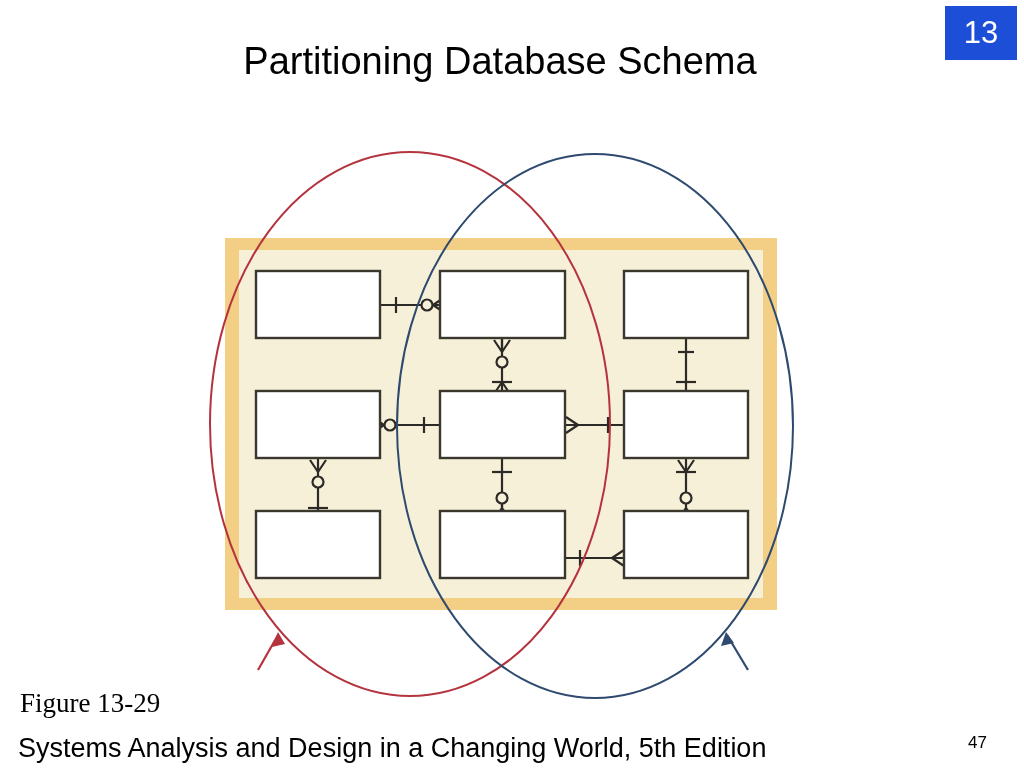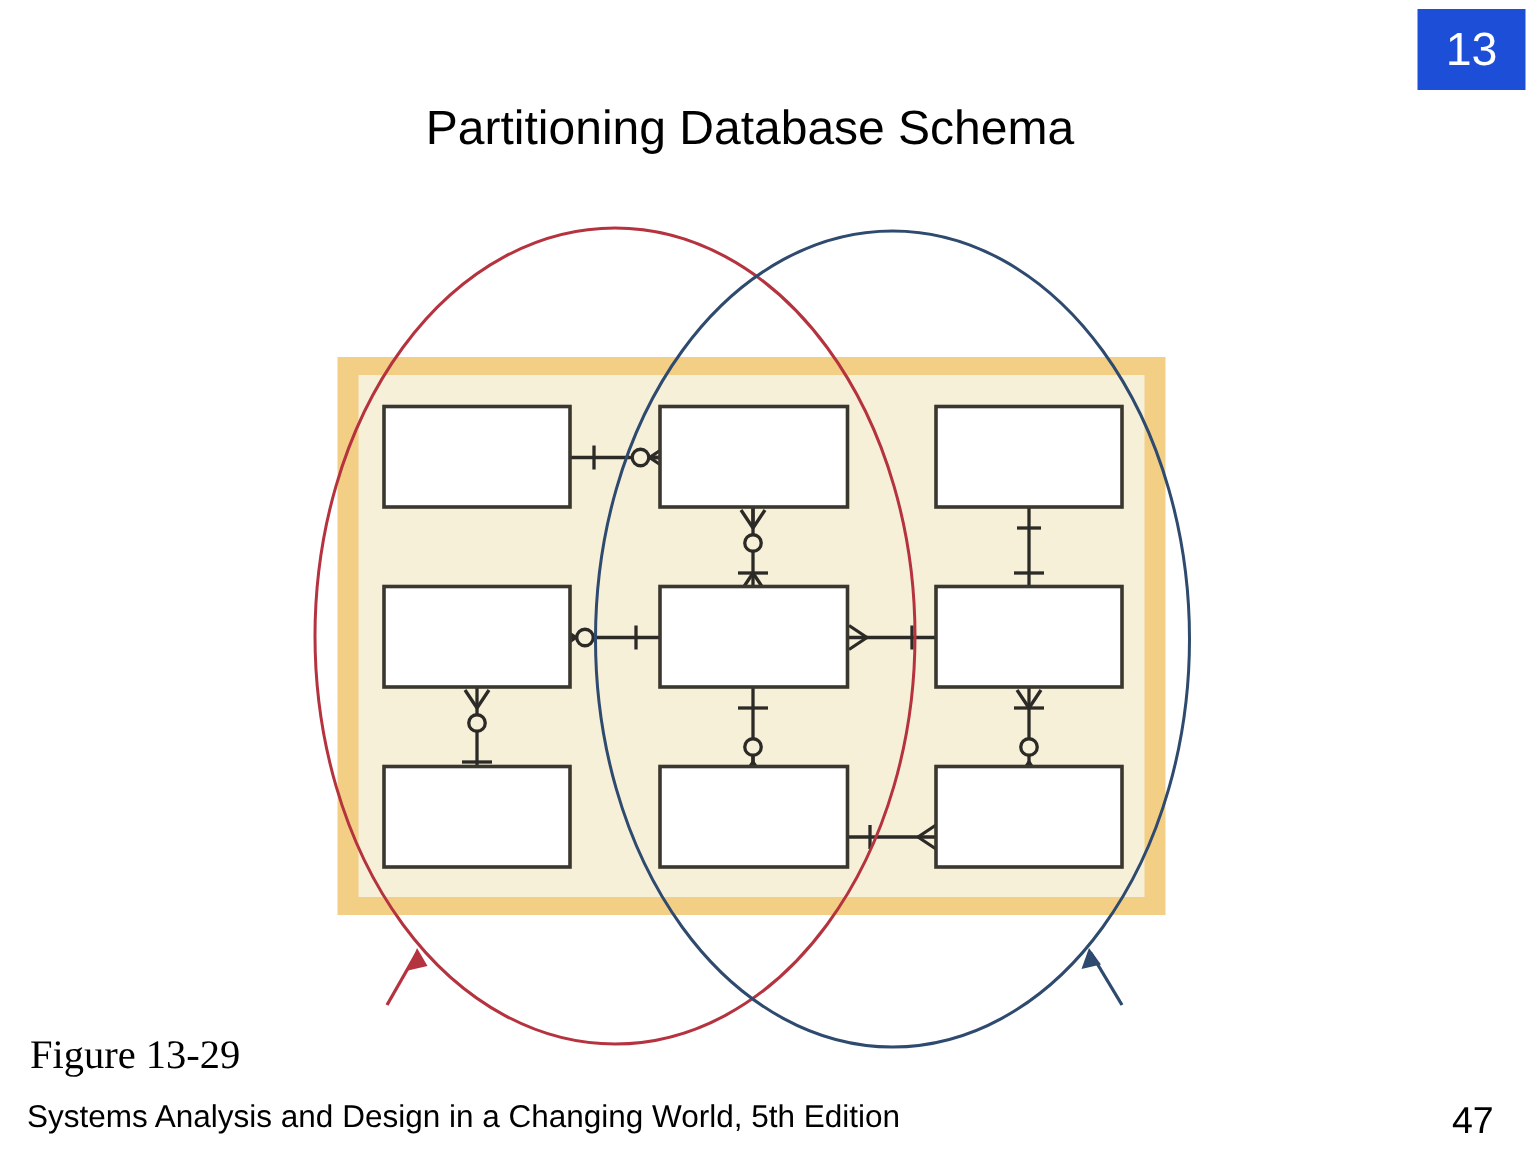--- a/index.html
+++ b/index.html
@@ -36,25 +36,24 @@
     font-family: "Liberation Sans", sans-serif;
   }
 
   
   .title {
     position: absolute;
     left: 110px;
     top: 36px;
     width: 780px;
     text-align: center;
-    font-size: 32px;
+    font-size: 38px;
     line-height: 50px;
     color: #000000;
     font-family: "Liberation Sans", sans-serif;
-    margin-top: 24px;
   }
   .title .line { display: block; }
 
   
   .figure-area {
     position: absolute;
     left: 0;
     top: 130px;
     width: 1024px;
     height: 590px;
@@ -71,29 +70,29 @@
     top: 688px;
     font-family: "Liberation Serif", serif;
     font-size: 27px;
     color: #000000;
   }
   .footer-title {
     position: absolute;
     left: 18px;
     top: 733px;
     font-family: "Liberation Sans", sans-serif;
-    font-size: 21px;
+    font-size: 27px;
     color: #000000;
   }
   .footer-page {
     position: absolute;
     left: 968px;
     top: 733px;
     font-family: "Liberation Sans", sans-serif;
-    font-size: 25px;
+    font-size: 17px;
     color: #000000;
   }
 </style>
 </head>
 <body>
 
 <div class="slide">
 
   <div class="slide-badge">13</div>
 

